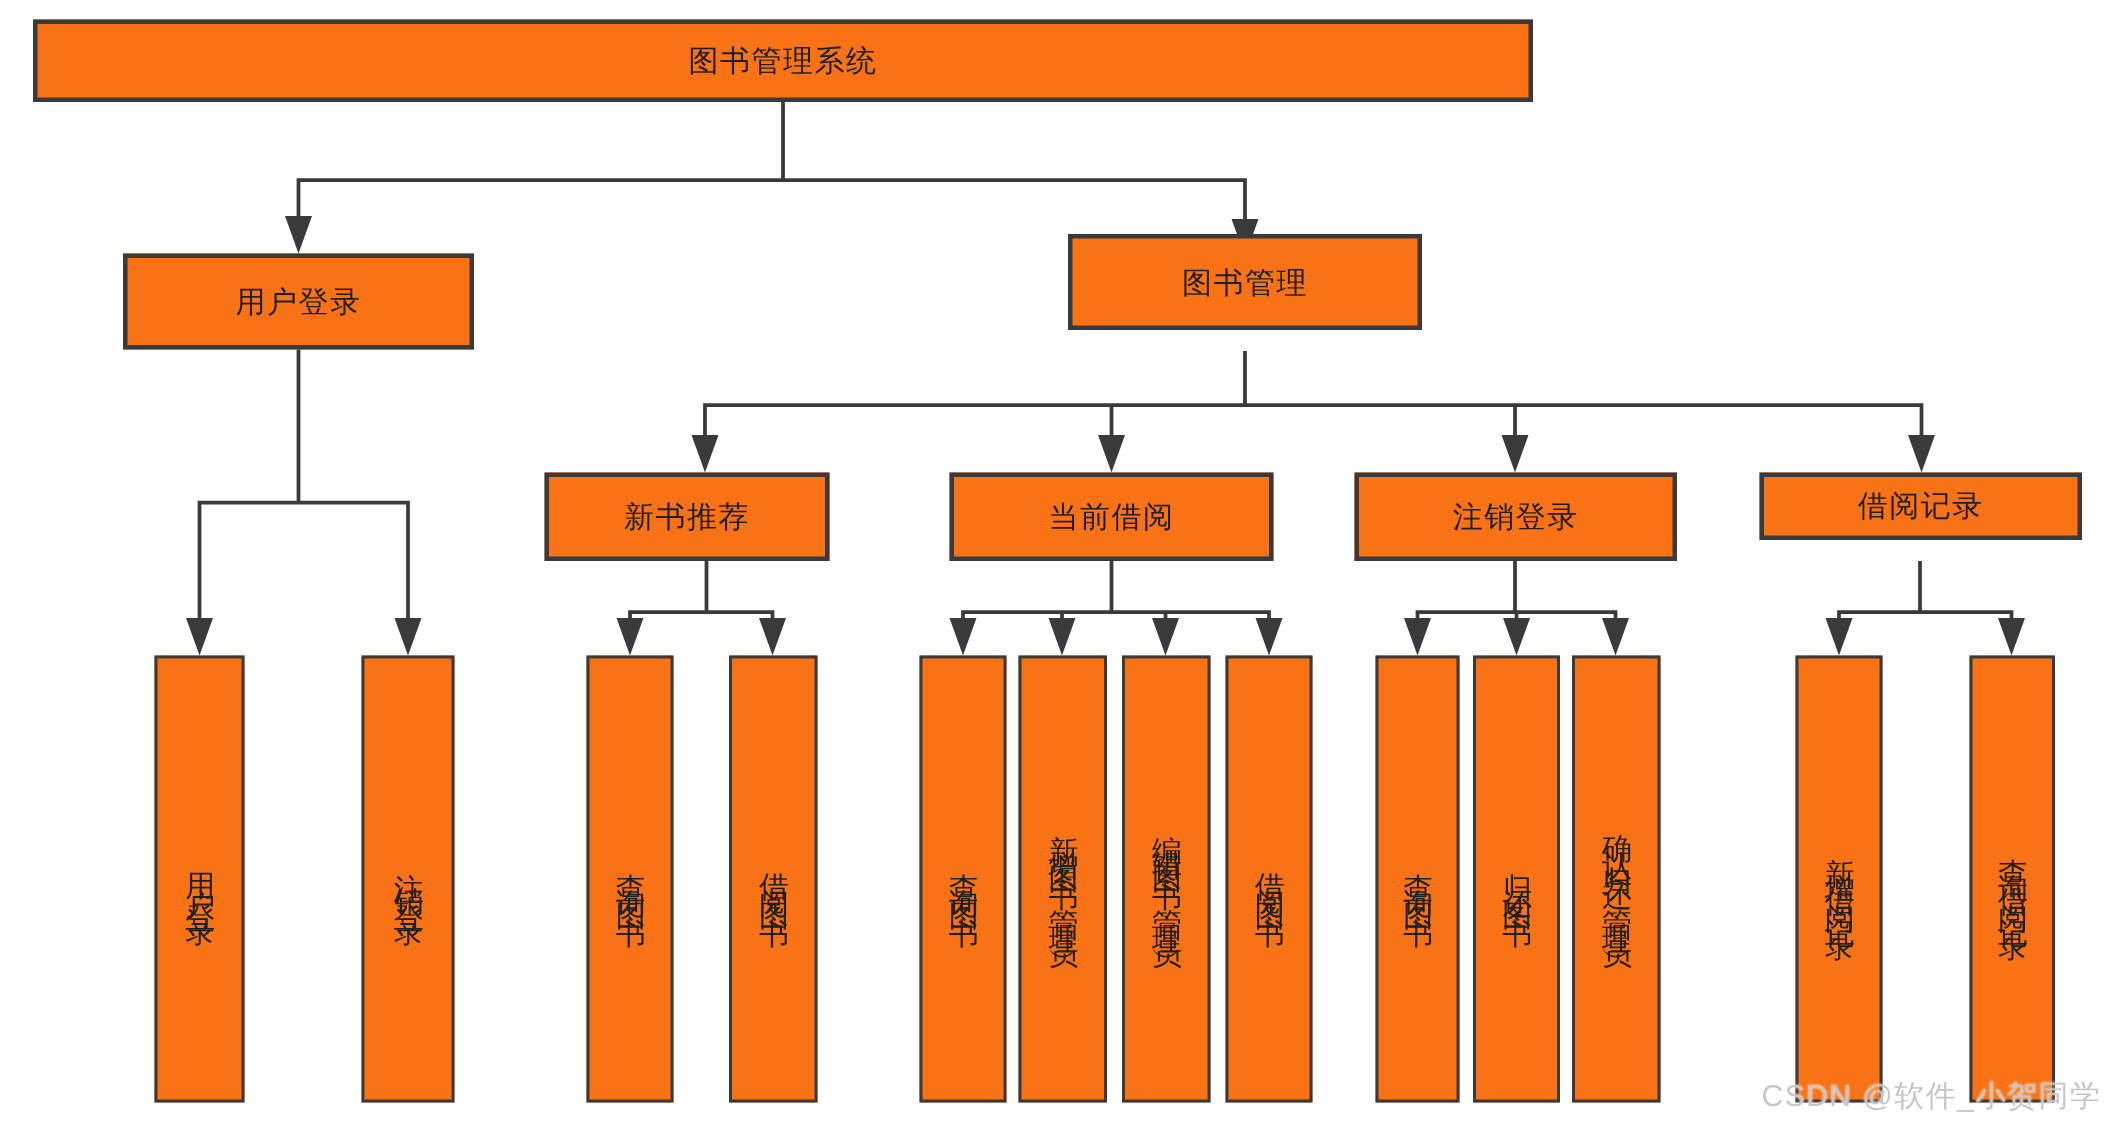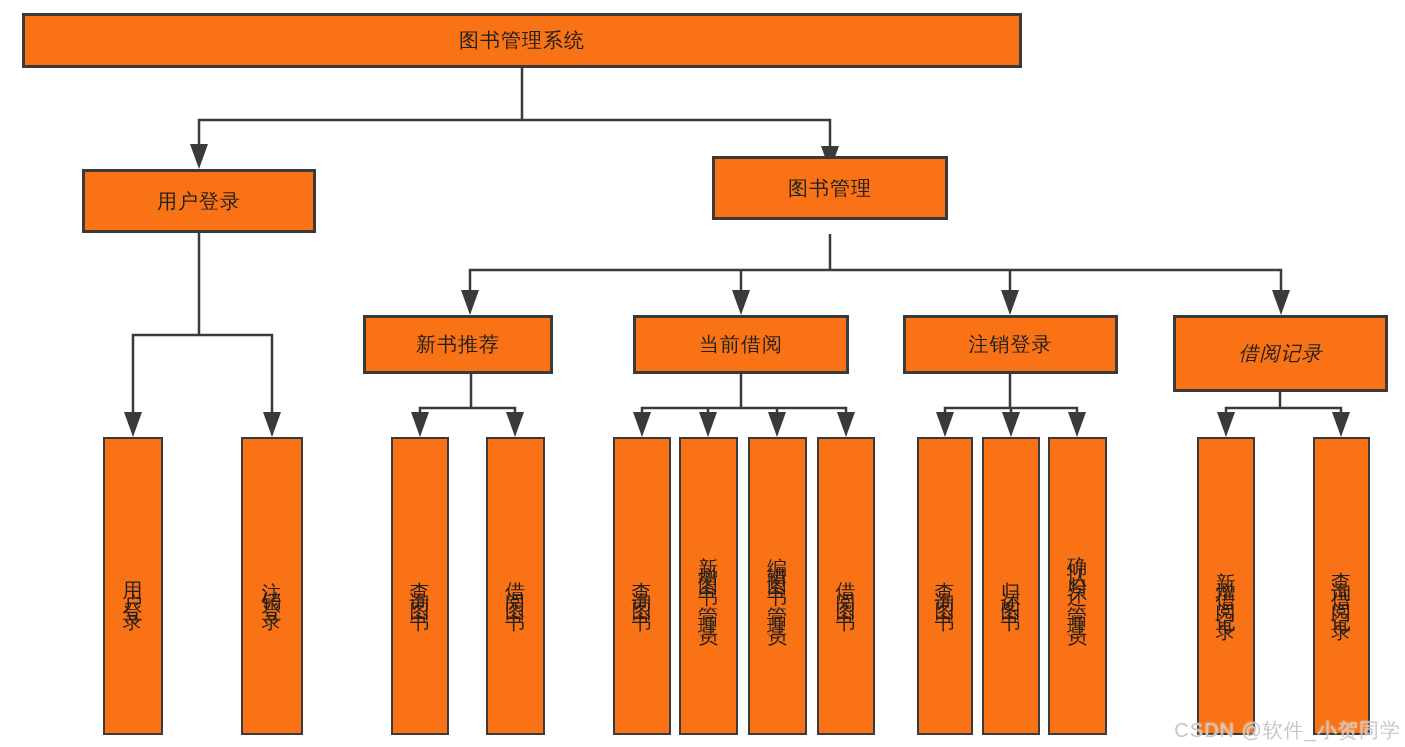--- a/index.html
+++ b/index.html
@@ -47,21 +47,21 @@
     letter-spacing: 10px;
     line-height: 1;
   }
   
   #n-root { left: 22px;  top: 13px;  width: 1000px; height: 55px; }
   #n-l2a  { left: 82px;  top: 169px; width: 234px;  height: 64px; }
   #n-l2b  { left: 712px; top: 156px; width: 236px;  height: 64px; }
   #n-l3a  { left: 363px; top: 315px; width: 190px;  height: 59px; }
   #n-l3b  { left: 633px; top: 315px; width: 216px;  height: 59px; }
   #n-l3c  { left: 903px; top: 315px; width: 215px;  height: 59px; }
-  #n-l3d  { left: 1173px; top: 315px; width: 215px; height: 77px; font-style: italic; }
+  #n-l3d  { left: 1173px; top: 315px; width: 215px; height: 45px; }
   #n-ul1  { left: 103px;  width: 60px; }
   #n-ul2  { left: 241px;  width: 62px; }
   #n-nb1  { left: 391px;  width: 58px; }
   #n-nb2  { left: 486px;  width: 59px; }
   #n-bb1  { left: 613px;  width: 58px; }
   #n-bb2  { left: 679px;  width: 59px; }
   #n-bb3  { left: 748px;  width: 59px; }
   #n-bb4  { left: 817px;  width: 58px; }
   #n-cb1  { left: 917px;  width: 56px; }
   #n-cb2  { left: 982px;  width: 58px; }

